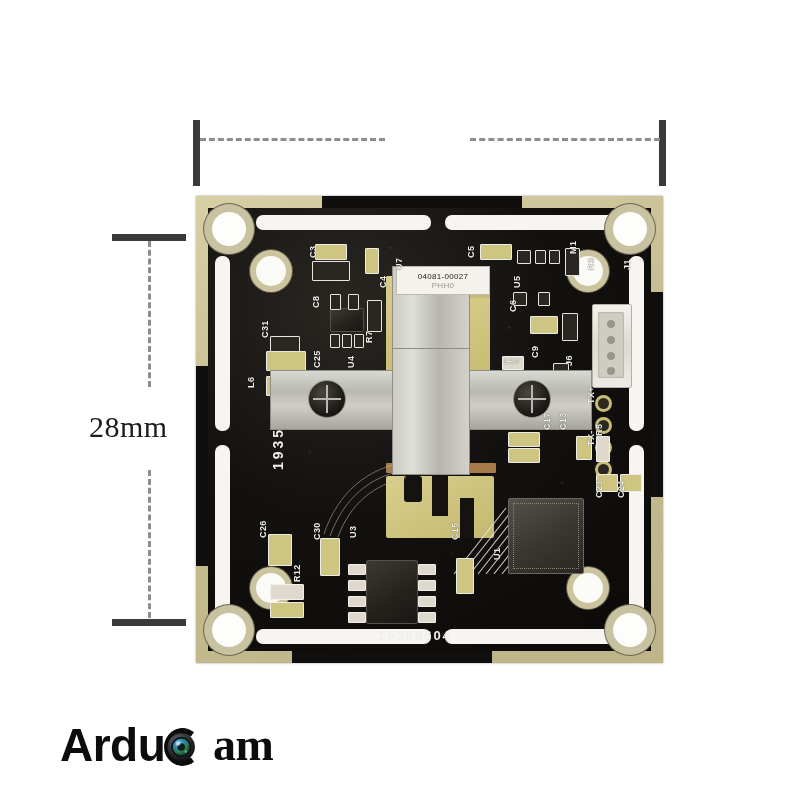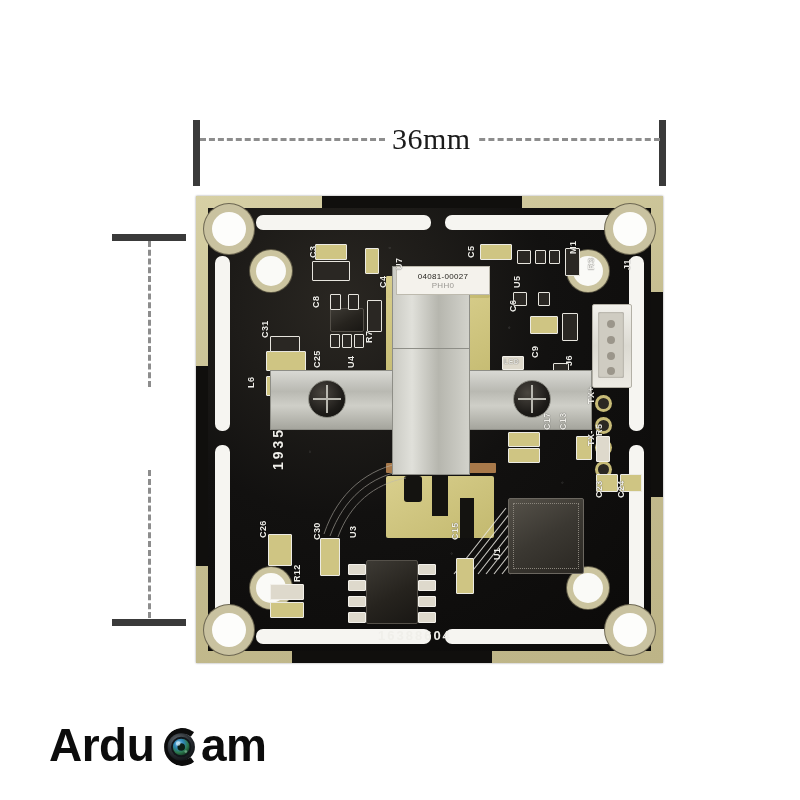--- a/index.html
+++ b/index.html
@@ -194,28 +194,28 @@
 <body>
 
 <div id="stage">
 
   <div class="tick-v" style="left:193px;top:120px;height:66px;"></div>
   <div class="tick-v" style="left:659px;top:120px;height:66px;"></div>
 
   <div class="dash-h" style="left:200px;top:138px;width:185px;"></div>
   <div class="dash-h" style="left:470px;top:138px;width:190px;"></div>
 
-  <div class="dim-label" style="left:386px;top:122px;">36mm</div>
 
   <div class="tick-h" style="left:112px;top:234px;width:74px;"></div>
   <div class="tick-h" style="left:112px;top:619px;width:74px;"></div>
 
   <div class="dash-v" style="left:148px;top:241px;height:146px;"></div>
   <div class="dash-v" style="left:148px;top:470px;height:148px;"></div>
 
+  <div class="dim-label" style="left:83px;top:410px;">28mm</div>
 
   <div id="pcb">
 
     <div class="gold" style="left:0;top:0;width:467px;height:467px;"></div>
 
     <div class="blk" style="left:126px;top:0;width:200px;height:26px;"></div>
     <div class="blk" style="left:96px;top:441px;width:200px;height:26px;"></div>
     <div class="blk" style="left:0;top:170px;width:26px;height:200px;"></div>
     <div class="blk" style="left:441px;top:96px;width:26px;height:205px;"></div>
 
@@ -375,22 +375,22 @@
       <div class="datecode" style="left:170px;top:420px;">16388604</div>
     </div>
 
     <div class="mhole" style="left:16px;top:16px;width:34px;height:34px;"></div>
     <div class="mhole" style="left:417px;top:16px;width:34px;height:34px;"></div>
     <div class="mhole" style="left:16px;top:417px;width:34px;height:34px;"></div>
     <div class="mhole" style="left:417px;top:417px;width:34px;height:34px;"></div>
   </div>
 
   <div id="logo">
-    <div class="logo-text" style="left:4px;">Ardu</div>
-    <div class="logo-text" style="left:156px;">am</div>
+    <div class="logo-text" style="left:15px;">Ardu</div>
+    <div class="logo-text" style="left:168px;font-family:Liberation Serif, serif;">am</div>
 
     <svg id="lens" viewBox="0 0 100 100">
       <defs>
         <radialGradient id="ring" cx="38%" cy="32%" r="75%">
           <stop offset="0%" stop-color="#6b7278"></stop>
           <stop offset="55%" stop-color="#2c3136"></stop>
           <stop offset="100%" stop-color="#0c0f12"></stop>
         </radialGradient>
         <radialGradient id="iris" cx="36%" cy="30%" r="78%">
           <stop offset="0%" stop-color="#8fd0f2"></stop>

